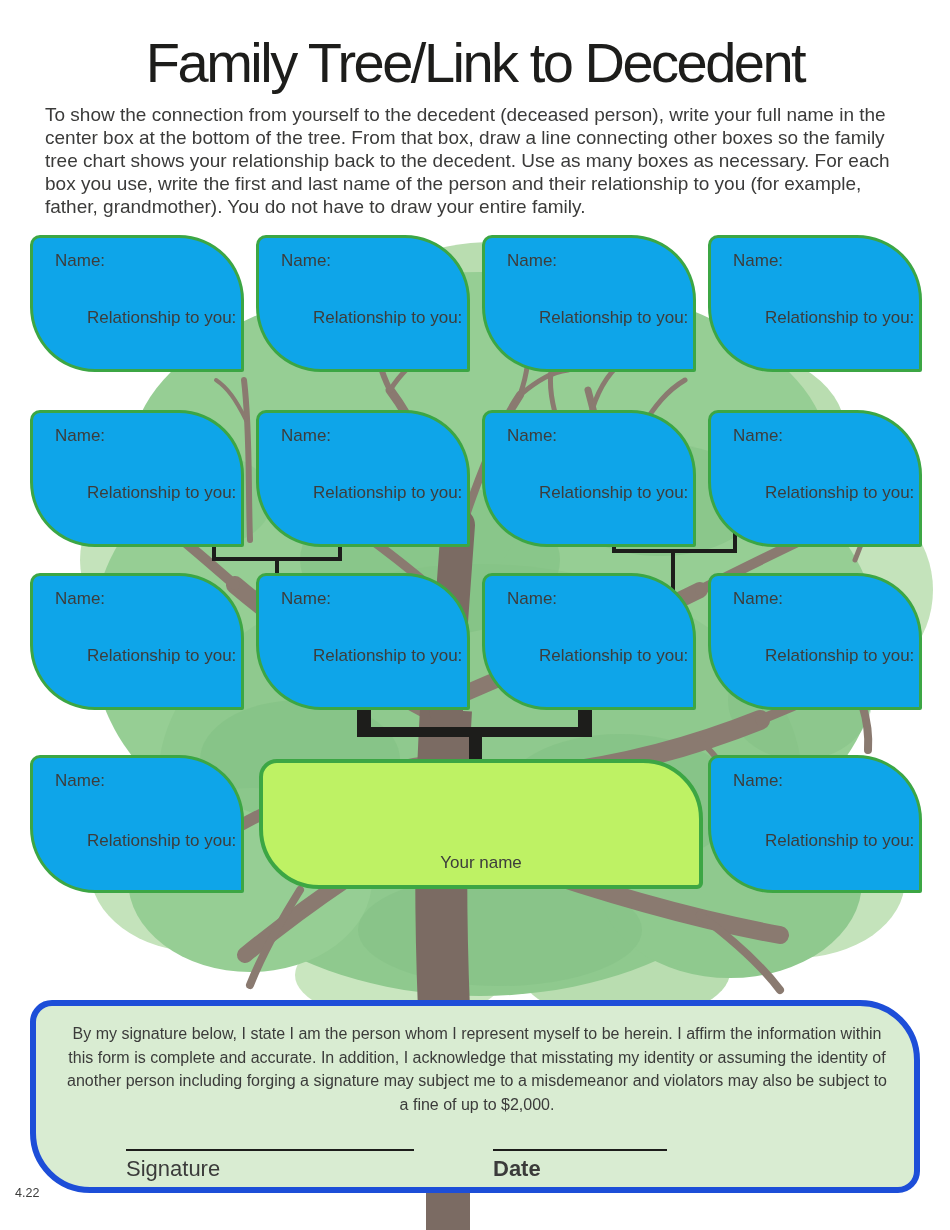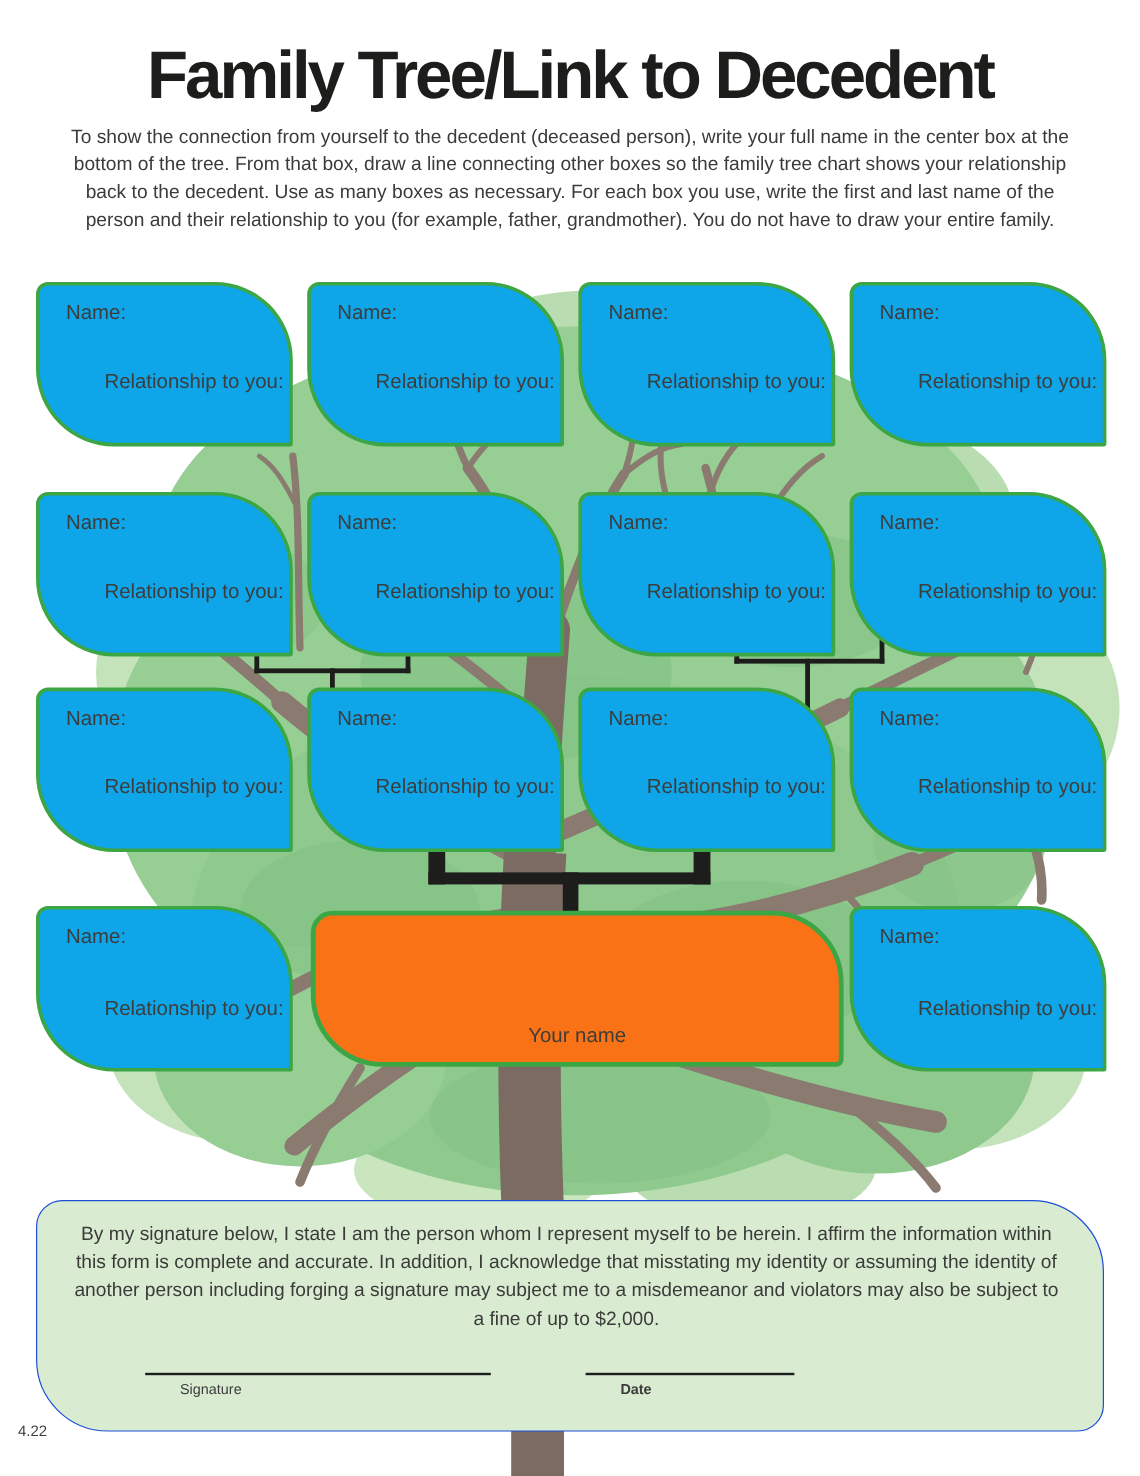--- a/index.html
+++ b/index.html
@@ -13,30 +13,30 @@
     margin: 0 auto;
     background: #ffffff;
     overflow: hidden;
   }
 
   .page-title {
     position: absolute;
     top: 30px; left: 0; width: 100%;
     text-align: center;
     font-size: 56px;
-    font-weight: bold;
+    font-weight: normal;
     letter-spacing: -2.5px;
     color: #1d1d1b;
   }
 
   .instructions {
     position: absolute;
     top: 103px; left: 45px; width: 860px;
-    text-align: center;
-    font-size: 16px;
+    text-align: left;
+    font-size: 19px;
     line-height: 23px;
     color: #3b3b3a;
   }
 
   .tree-svg {
     position: absolute;
     top: 0; left: 0;
     z-index: 1;
   }
 
@@ -70,39 +70,39 @@
     color: #3d3d3c;
     margin-left: 32px;
   }
   .fbox.tall { height: 138px; }
   .fbox.tall .rel-label { top: 73px; }
 
   .center-box {
     position: absolute;
     left: 259px; top: 759px;
     width: 444px; height: 130px;
-    background: #f97316;
+    background: #bef264;
     border: 4px solid #3ca644;
     border-radius: 18px 60px 6px 60px;
     z-index: 3;
   }
   .center-box .your-name {
     position: absolute;
     bottom: 12px; left: 0; width: 100%;
     text-align: center;
     font-size: 17px;
     color: #3d3d3c;
   }
 
   .signature-box {
     position: absolute;
     left: 30px; top: 1000px;
     width: 890px; height: 193px;
     background: #d9ecd2;
-    border: 1px solid #1d4ed8;
+    border: 6px solid #1d4ed8;
     border-radius: 22px 60px 22px 60px;
     z-index: 4;
   }
   .signature-box .statement {
     position: absolute;
     top: 16px; left: 30px; width: 822px;
     text-align: center;
     font-size: 16px;
     line-height: 23.5px;
     color: #3b3b3a;
@@ -111,23 +111,22 @@
     position: absolute;
     height: 2px;
     background: #1d1d1b;
     top: 143px;
   }
   .sig-line  { left: 90px;  width: 288px; }
   .date-line { left: 457px; width: 174px; }
   .sig-label, .date-label {
     position: absolute;
     top: 150px;
-    font-size: 12px;
+    font-size: 22px;
     color: #3b3b3a;
-    margin-left: 29px;
   }
   .sig-label  { left: 90px; }
   .date-label { left: 457px; font-weight: bold; }
 
   .form-version {
     position: absolute;
     left: 15px; top: 1186px;
     font-size: 12.5px;
     color: #3d3d3c;
     z-index: 5;

